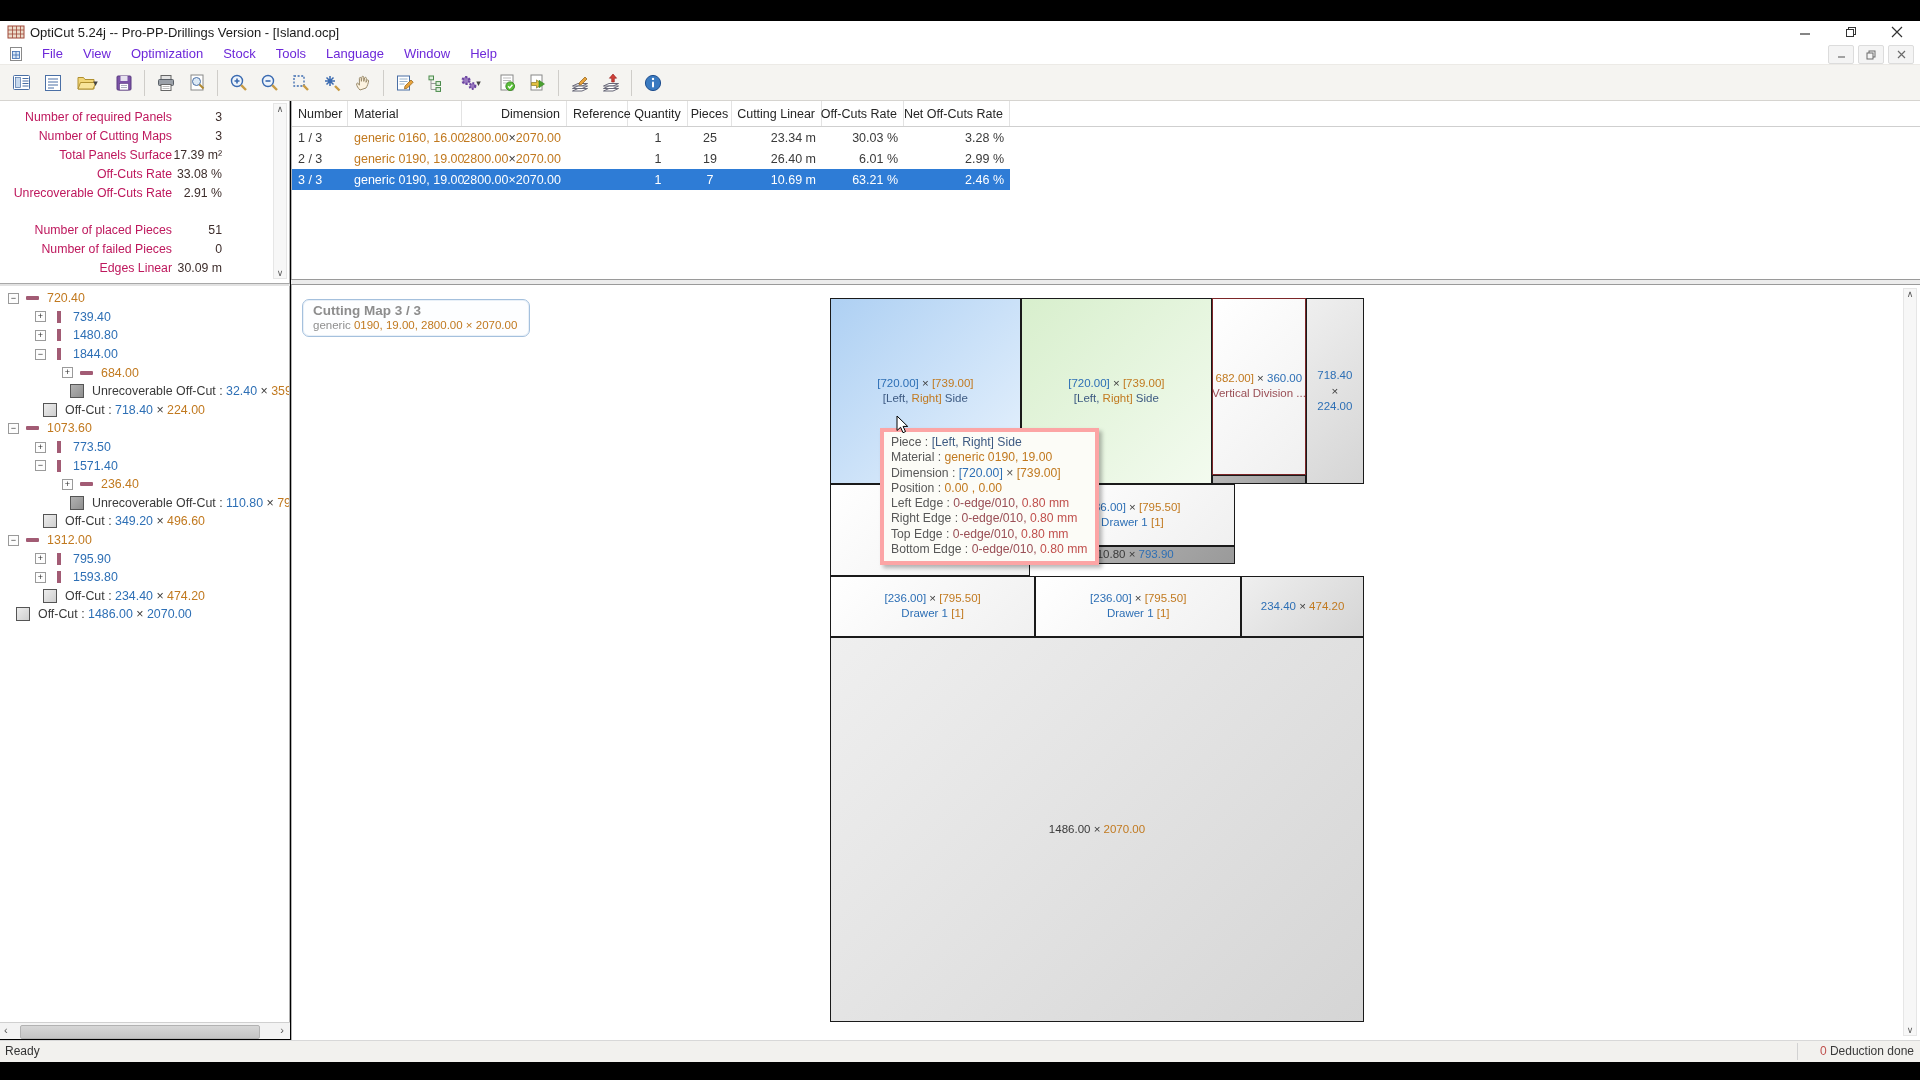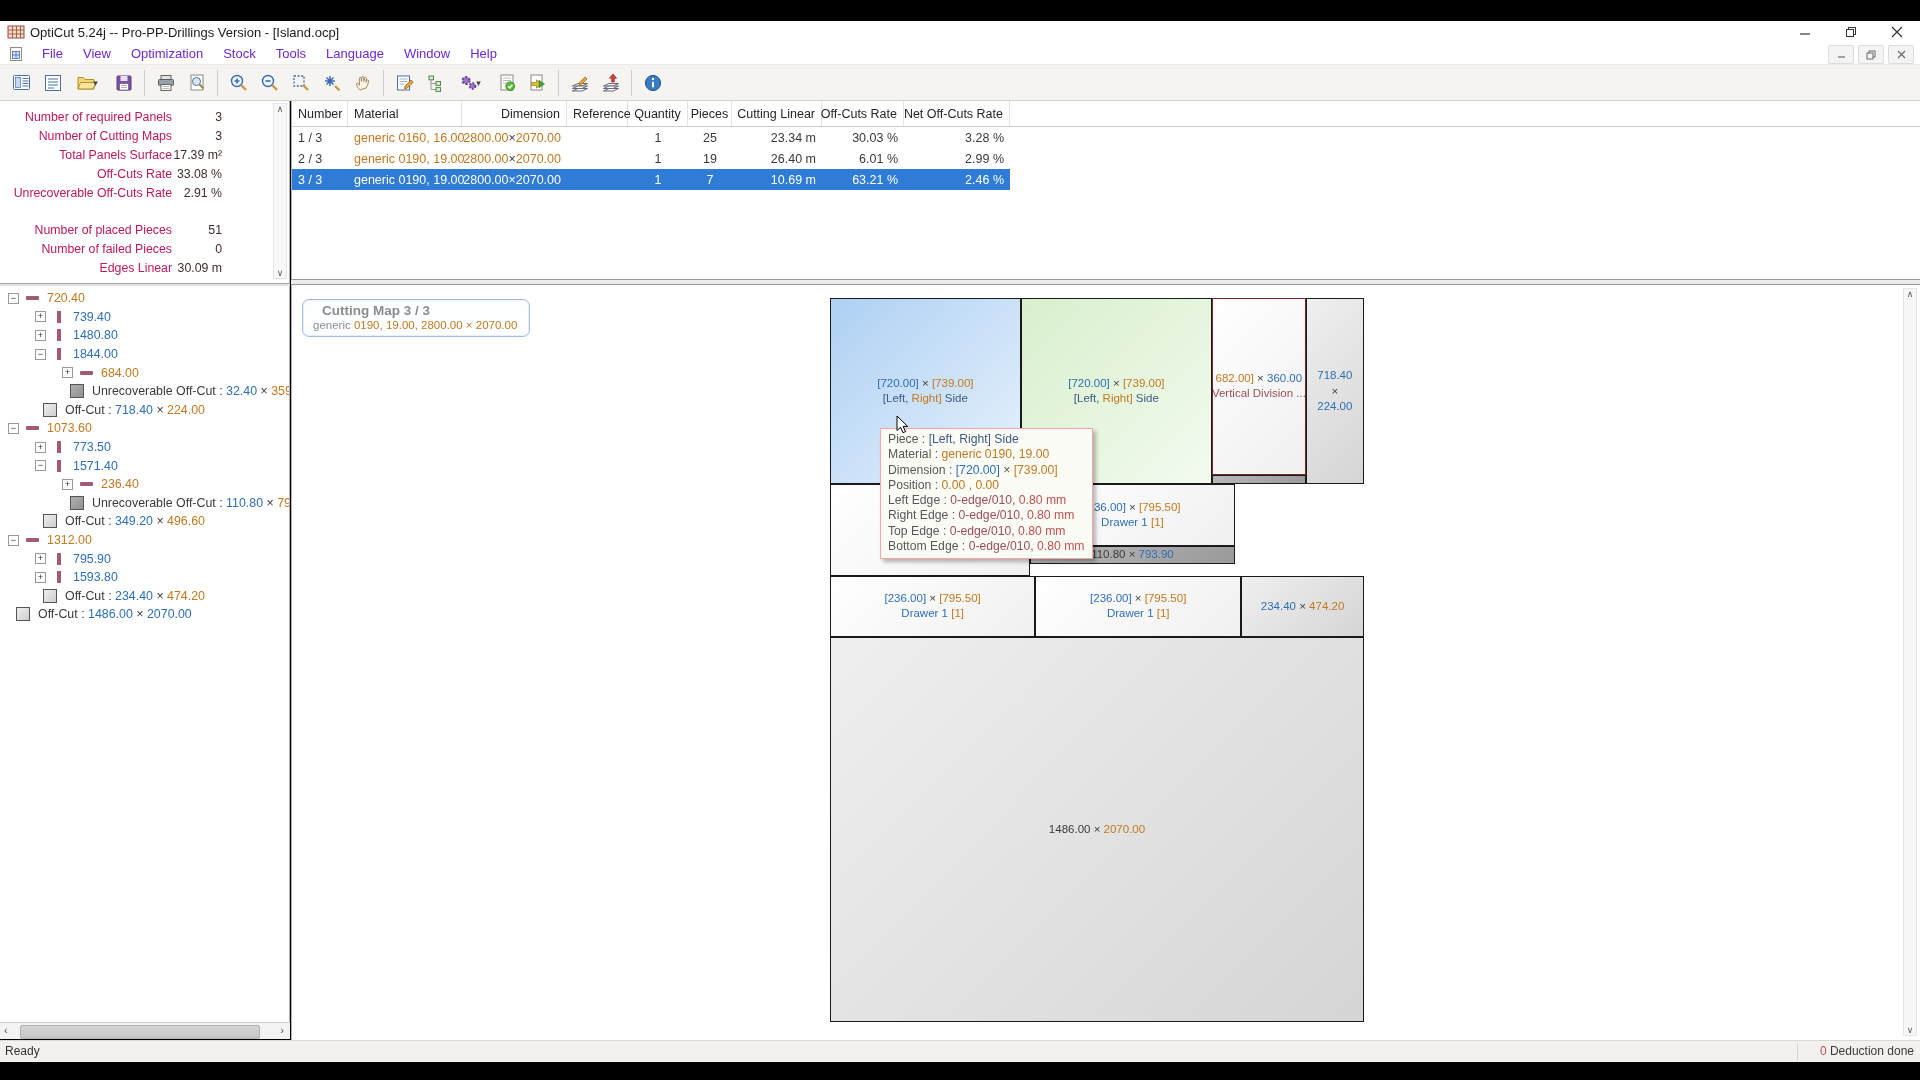--- a/index.html
+++ b/index.html
@@ -49,32 +49,32 @@
   .th{display:flex;align-items:center;font-size:12.5px;color:#262626;border-right:1px solid #e3e3e3;
       padding:0 6px;box-sizing:border-box;white-space:nowrap;}
   .tr{display:flex;height:21px;width:718px;}
   .td{display:flex;align-items:center;font-size:12.5px;padding:0 6px;box-sizing:border-box;white-space:nowrap;}
   .tr.sel{background:#2e7cd6;}
   .hsplit2{left:291px;top:279px;width:1629px;height:6px;background:#ececec;border-top:1px solid #9a9a9a;border-bottom:1px solid #9a9a9a;box-sizing:border-box;}
   
   .map-pane{left:291px;top:285px;width:1629px;height:755px;background:#fff;border-left:1px solid #b4b4b4;box-sizing:border-box;overflow:hidden;}
   .cmbox{left:10px;top:14px;width:206px;border:1.5px solid #a4c0dd;border-radius:7px;background:#fdfeff;
          padding:3px 10px 5px 10px;box-shadow:0 0 0 1px #e8f0f8 inset;}
-  .cm-title{font-size:13.5px;font-weight:bold;color:#8d8d8d;margin-left:9px;}
+  .cm-title{font-size:13.5px;font-weight:bold;color:#8d8d8d;}
   .cm-sub{font-size:11.5px;margin-top:1px;white-space:nowrap;}
   .cutting-map{left:538px;top:13px;width:534px;height:724px;}
   .piece{position:absolute;box-sizing:border-box;border:1.5px solid #1a1a1a;display:flex;flex-direction:column;
          align-items:center;justify-content:center;text-align:center;font-size:11.5px;line-height:1.32;overflow:hidden;white-space:nowrap;}
   .pc-blue{background:linear-gradient(135deg,#aed0f3 0%,#e7f2fd 100%);}
   .pc-green{background:linear-gradient(135deg,#d8efcd 0%,#f3fbef 100%);}
   .pc-white{background:linear-gradient(135deg,#ffffff 0%,#f0f0f0 100%);}
   .pc-off{background:linear-gradient(135deg,#efefef 0%,#d5d5d5 100%);}
   .pc-offdark{background:linear-gradient(135deg,#b8b8b8 0%,#9a9a9a 100%);}
   .red-border{border-color:#7c2628;}
-  .tooltip{left:588px;top:143px;background:#fcfcf7;border:1px solid #fca5a5;box-shadow:3px 3px 4px rgba(0,0,0,.28);
+  .tooltip{left:588px;top:143px;background:#fcfcf7;border:4px solid #fca5a5;box-shadow:3px 3px 4px rgba(0,0,0,.28);
            padding:3px 7px 4px 7px;font-size:12.2px;line-height:15.3px;white-space:nowrap;z-index:30;}
   .map-vscroll{right:3px;top:3px;height:748px;}
   
   .statusbar{left:0;top:1040px;width:1920px;height:22px;background:#f2f1ee;border-top:1px solid #d8d8d8;box-sizing:border-box;}
   .status-left{position:absolute;left:5px;top:3px;font-size:12px;color:#333;}
   .status-right{position:absolute;right:6px;top:3px;font-size:12px;color:#333;}
   .status-sep{position:absolute;right:122px;top:2px;width:1px;height:17px;background:#d2d2d2;}
   .black{background:#000;}
   
   .c-dark{color:#3a3a3a}.c-blue{color:#2d6fb5}.c-orange{color:#c1791f}.c-maroon{color:#9a4f56}

